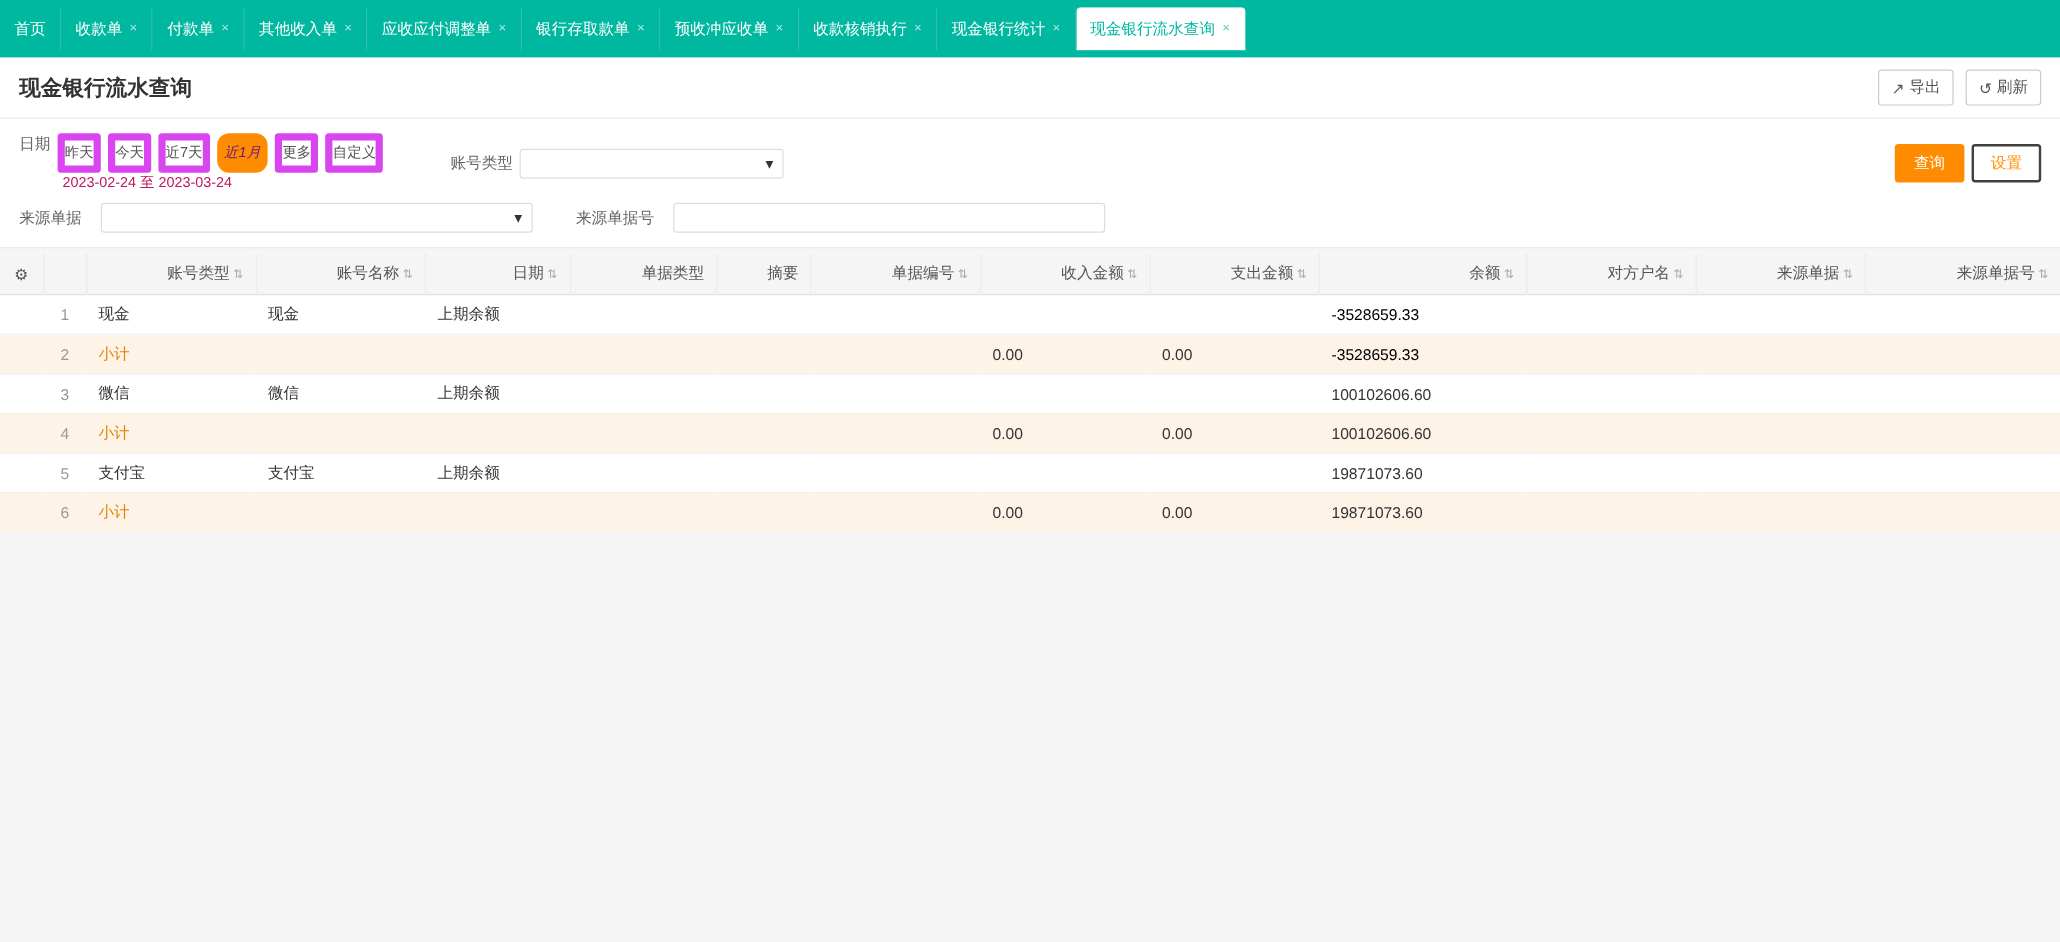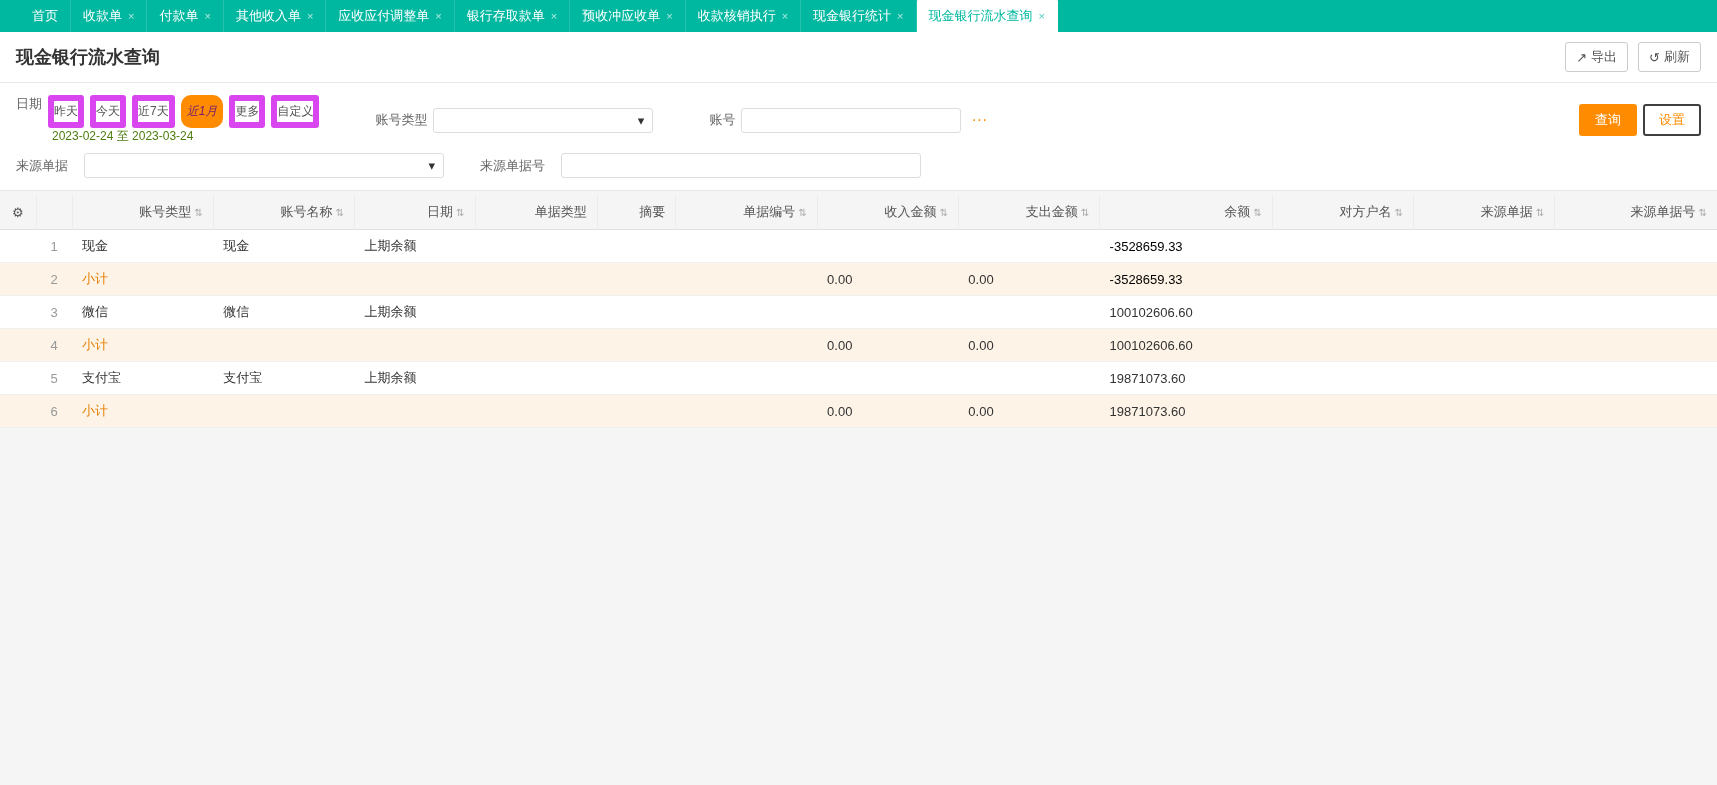--- a/index.html
+++ b/index.html
@@ -3,22 +3,22 @@
   <meta charset="utf-8">
   <style>
     * { box-sizing: border-box; margin: 0; padding: 0; }
     body { font-family: "Microsoft YaHei", Arial, sans-serif; font-size: 13px; background: #f5f5f5; color: #333; }
 
     
     .top-nav {
       background: #00b8a0;
       display: flex;
       align-items: center;
-      height: 32px;
-      padding: 0 20px;
+      height: 48px;
+      padding: 0 0;
       overflow: hidden;
     }
     .nav-item {
       color: #fff;
       padding: 0 12px;
       height: 36px;
       display: flex;
       align-items: center;
       cursor: pointer;
       white-space: nowrap;
@@ -102,21 +102,21 @@
     }
     .date-btn.active {
       background: #ff8c00;
       border-color: #ff8c00;
       color: #701a75;
       border-radius: 10px;
       font-style: italic;
     }
     .date-range {
       font-size: 12px;
-      color: #4d7c0f;
+      color: #be185d;
       margin-left: 4px;
     }
     .select-box {
       border: 1px solid #ddd;
       background: #fff;
       border-radius: 3px;
       padding: 4px 8px;
       font-size: 13px;
       color: #333;
       width: 180px;
@@ -299,25 +299,20 @@
     </div>
 
     <div style="display:flex;align-items:center;gap:6px;margin-left:40px;">
       <span class="filter-label">账号类型</span>
       <div class="select-box select-box-wide">
         <span></span>
         <span>▾</span>
       </div>
     </div>
 
-    <div style="display:flex;align-items:center;gap:6px;margin-left:40px;">
-      <span class="filter-label">账号</span>
-      <input class="account-input" type="text" value="" style="">
-      <span class="dots-btn">···</span>
-    </div>
 
     <div style="display:flex;gap:6px;margin-left:auto;justify-content:flex-end;">
       <button class="btn-query">查询</button>
       <button class="btn-setting">设置</button>
     </div>
   </div>
 
   <div class="source-row">
     <span class="filter-label">来源单据</span>
     <div class="select-box source-select">

